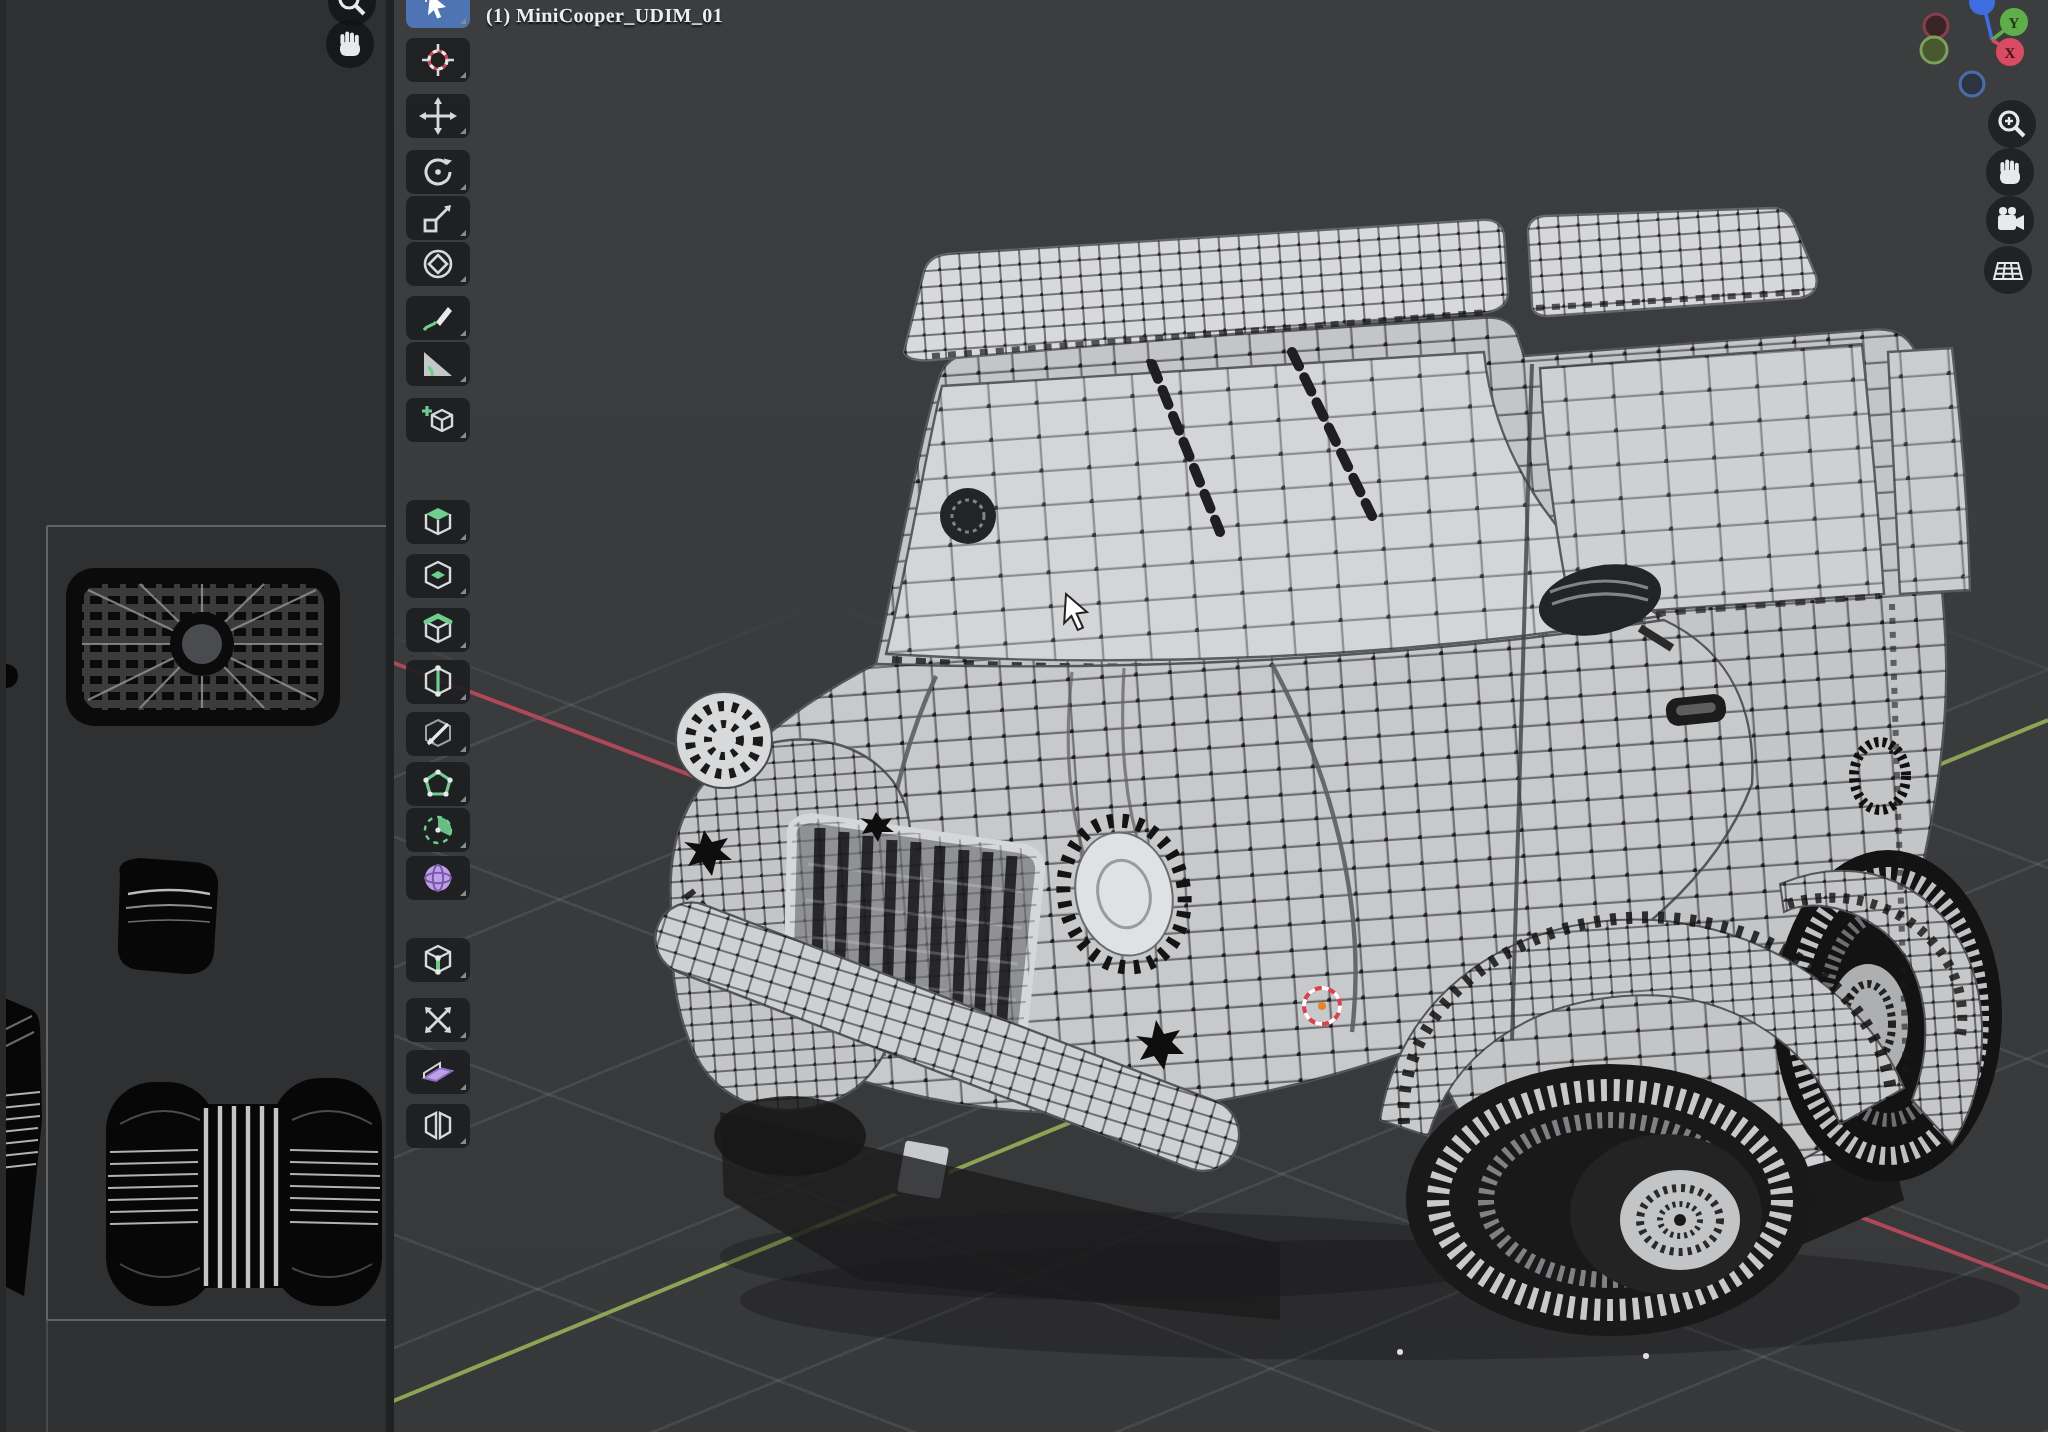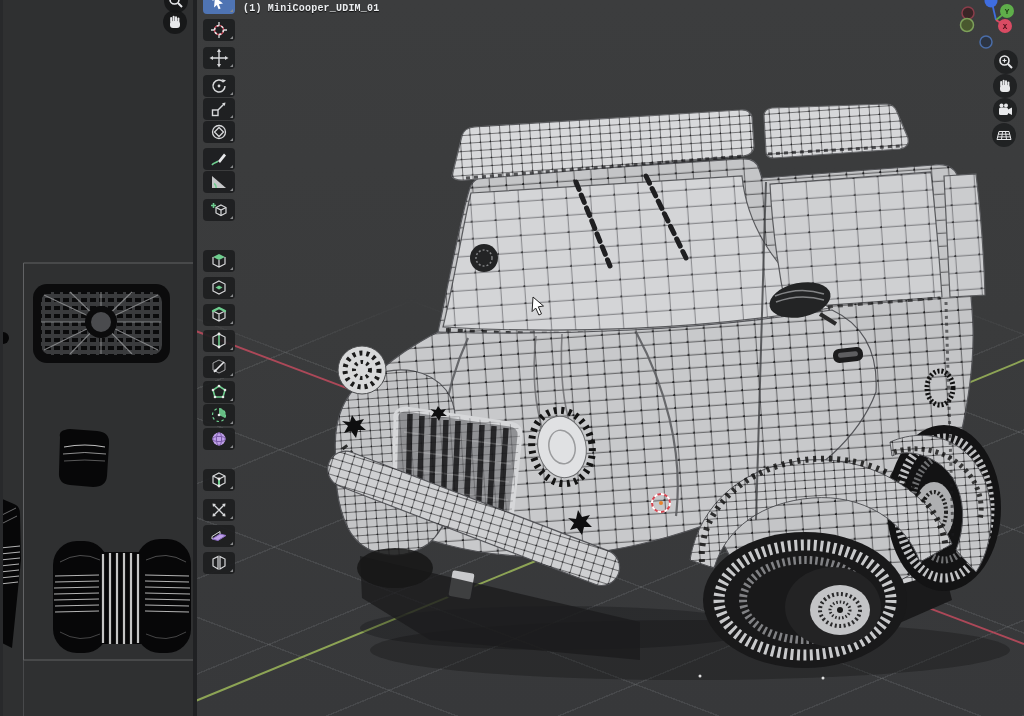--- a/index.html
+++ b/index.html
@@ -1,17 +1,17 @@
 <!DOCTYPE html>
 <html><head>
 <meta charset="utf-8">
 <style>
   html,body{margin:0;padding:0;background:#222;}
   #screen{position:relative;width:1024px;height:716px;overflow:hidden;
-    font-family:Liberation Mono, monospace;background:#3a3b3c;}
+    font-family:Liberation Serif, serif;background:#3a3b3c;}
   
   .vp-bg{position:absolute;left:193px;top:0;right:0;bottom:0;
     background:linear-gradient(180deg,#3c3d3e 0%,#3a3b3c 45%,#37383a 100%);}
   .grid-plane{position:absolute;left:193px;right:0;top:298px;bottom:0;
     background-image:
       repeating-linear-gradient(20.8deg, rgba(205,210,215,0.10) 0 1.4px, transparent 1.4px 93px),
       repeating-linear-gradient(337.7deg, rgba(205,210,215,0.10) 0 1.4px, transparent 1.4px 88px);
     -webkit-mask-image:linear-gradient(180deg,transparent 0,#000 60px);
     mask-image:linear-gradient(180deg,transparent 0,#000 60px);}
   #scene{position:absolute;left:0;top:0;}

